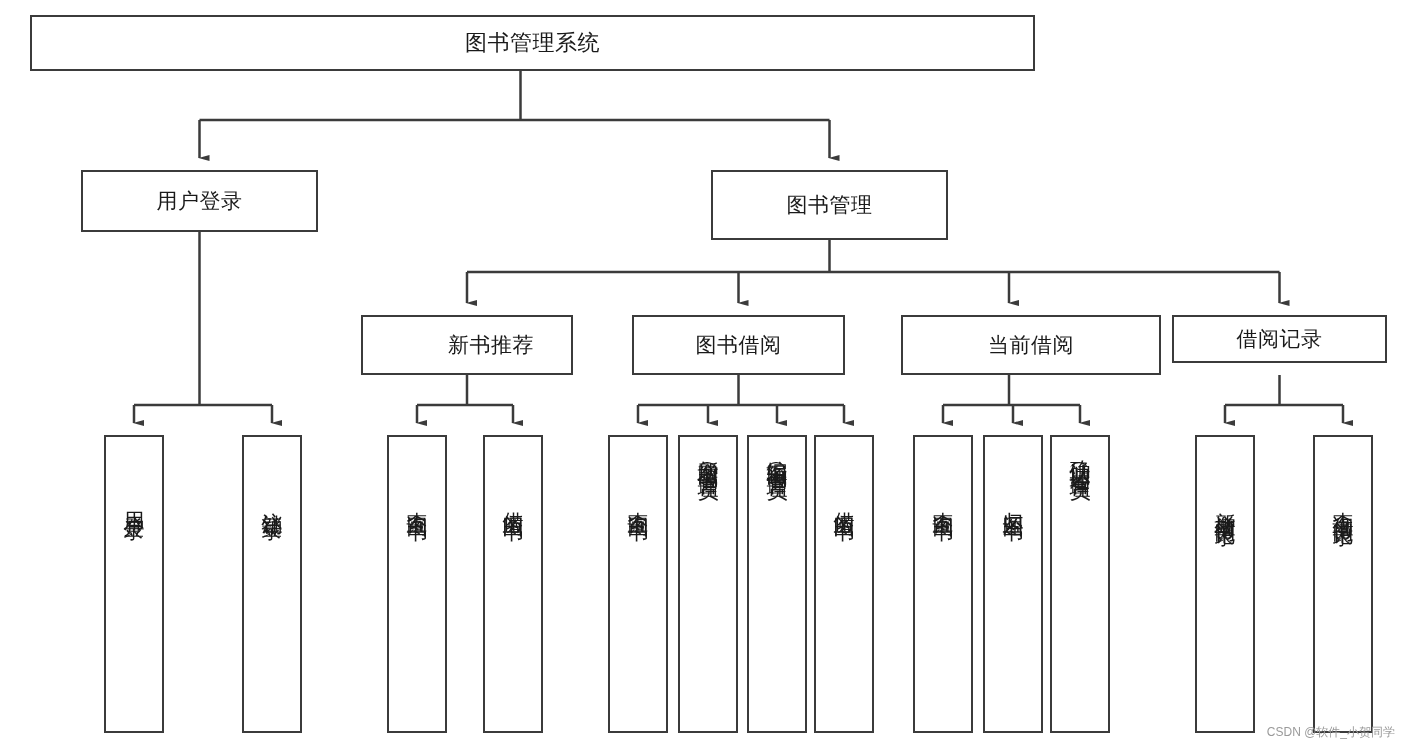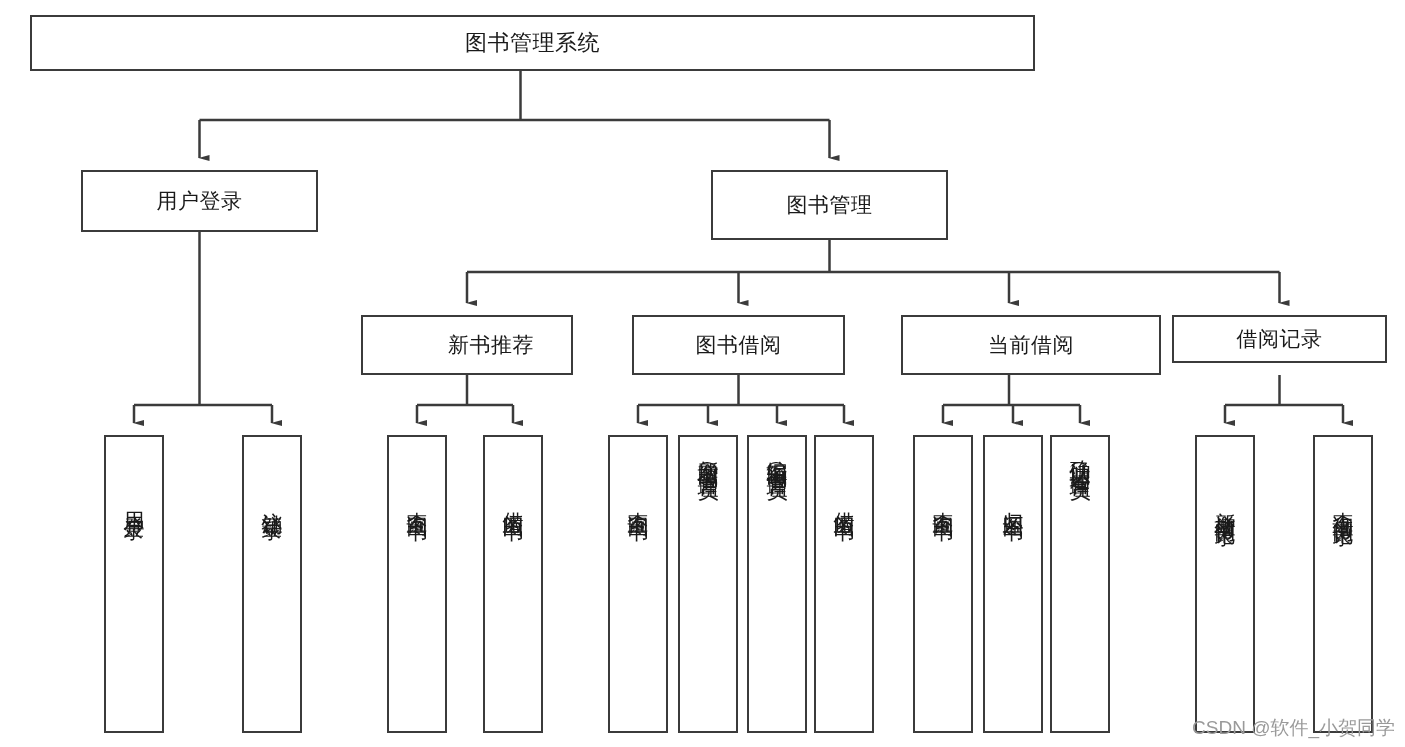--- a/index.html
+++ b/index.html
@@ -59,21 +59,21 @@
     white-space: nowrap;
     display: block;
   }
   .node.vert.center .label {
     margin-top: 52px;
   }
   .watermark {
     position: absolute;
     right: 10px;
     bottom: 6px;
-    font-size: 19px;
+    font-size: 12px;
     color: #9a9a9a;
     white-space: nowrap;
     z-index: 3;
     font-family: "Liberation Sans", "DejaVu Sans", sans-serif;
     text-align: center;
   }
 </style>
 </head>
 <body>
 

